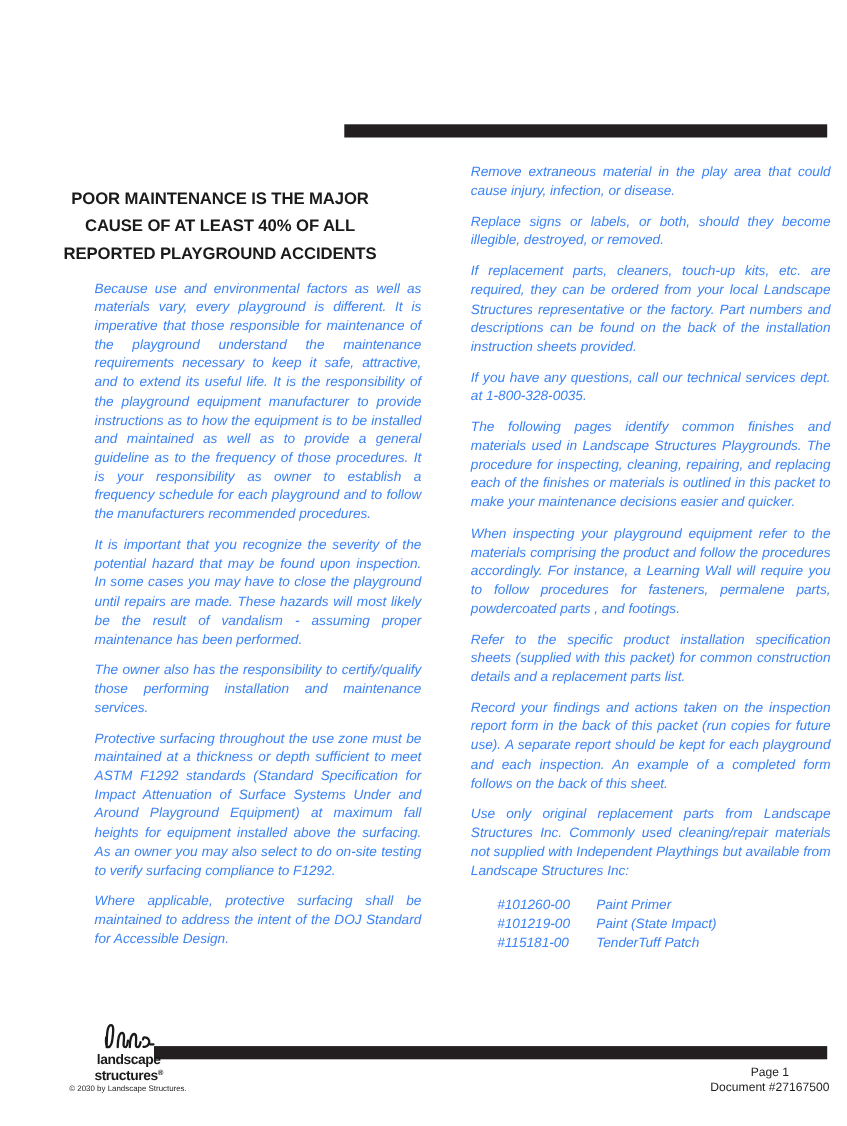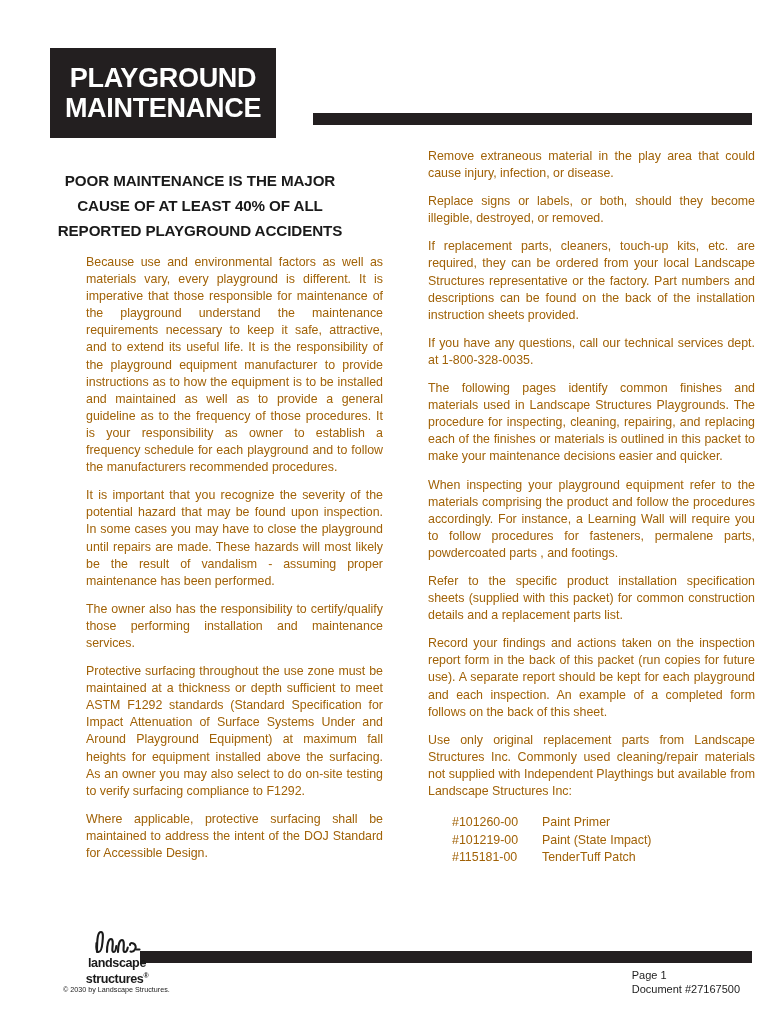--- a/index.html
+++ b/index.html
@@ -64,22 +64,23 @@
     letter-spacing: -0.1px;
     color: #1a1a1a;
   }
   .headline div { white-space: nowrap; }
 
   
   .col {
     position: absolute;
     font-size: 12.4px;
     line-height: 17.1px;
-    color: #a16207;
+    color: #3b82f6;
     text-align: justify;
+    font-style: italic;
   }
   .col-left {
     left: 86px;
     top: 254px;
     width: 297px;
   }
   .col-right {
     left: 428px;
     top: 148px;
     width: 327px;
@@ -144,37 +145,33 @@
     position: absolute;
     left: 63px;
     top: 985px;
     font-size: 7.2px;
     line-height: 9px;
     color: #1d1d1d;
     white-space: nowrap;
   }
   .doc-meta {
     position: absolute;
-    right: 30px;
+    right: 16px;
     top: 968px;
-    text-align: left;
+    text-align: center;
     font-size: 11px;
     line-height: 14px;
     color: #1d1d1d;
   }
 </style>
 </head>
 <body>
 
 <div class="page">
 
-  <div class="title-block">
-    <div class="title-line">PLAYGROUND</div>
-    <div class="title-line">MAINTENANCE</div>
-  </div>
   <div class="header-rule"></div>
 
   <div class="headline">
     <div>POOR MAINTENANCE IS THE MAJOR</div>
     <div>CAUSE OF AT LEAST 40% OF ALL</div>
     <div>REPORTED PLAYGROUND ACCIDENTS</div>
   </div>
 
   <div class="col col-left">
     <p>Because use and environmental factors as well as materials vary, every playground is different. It is imperative that those responsible for maintenance of the playground understand  the maintenance requirements necessary to keep it safe, attractive, and to extend its useful life. It is the responsibility of the playground equipment manufacturer to provide instructions  as to how the equipment is to be installed and maintained as well as to provide a general guideline as to the frequency of those procedures. It is your responsibility as owner to establish a frequency schedule for each playground and to follow the manufacturers recommended procedures.</p>

